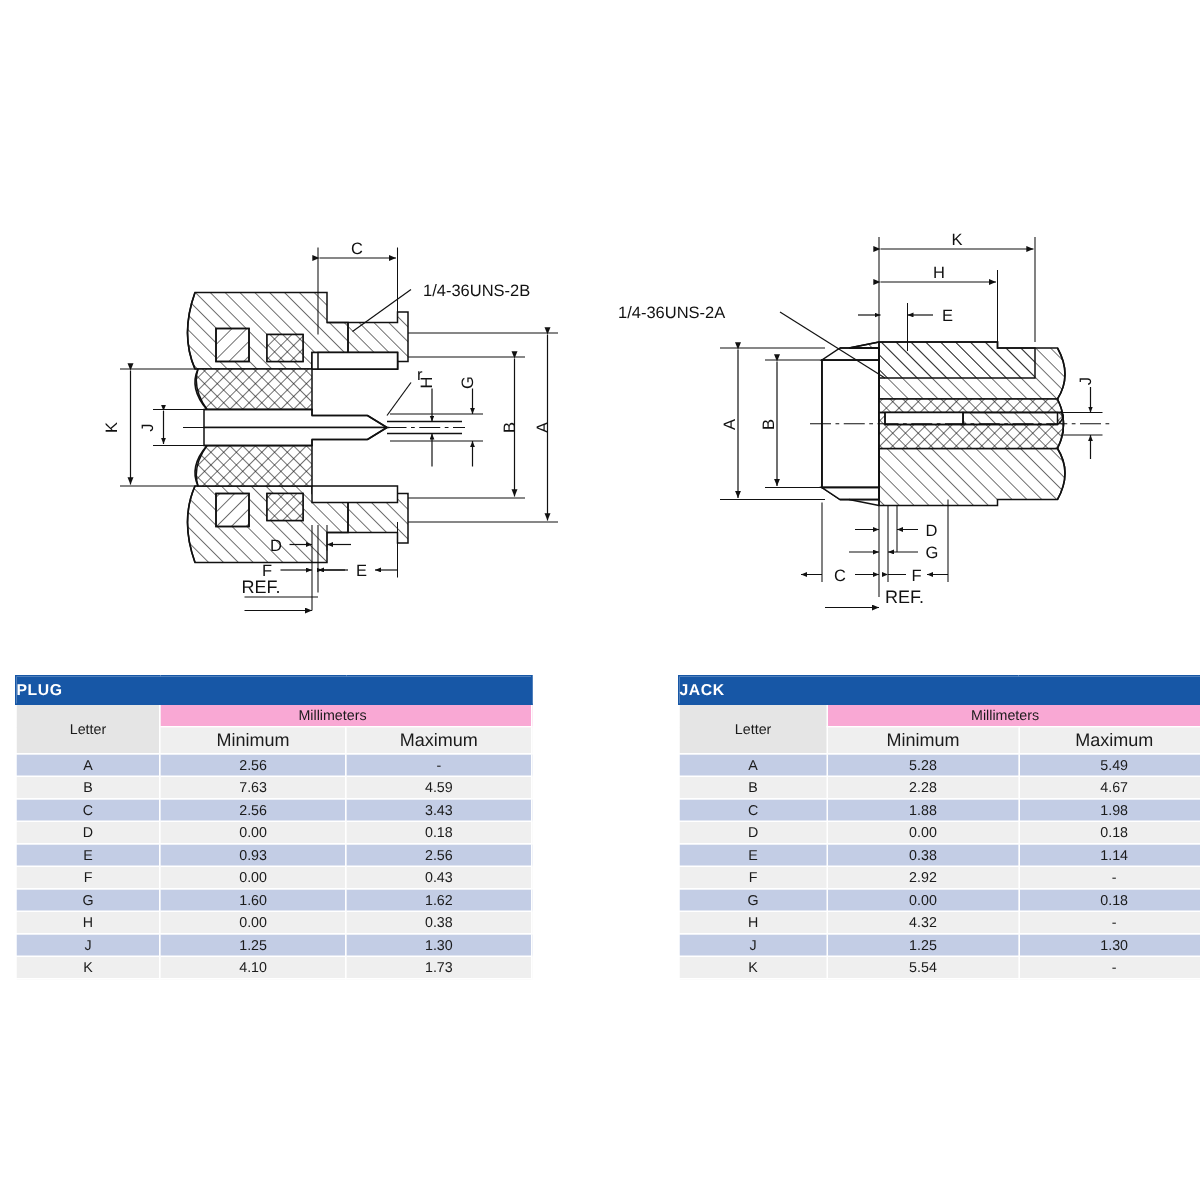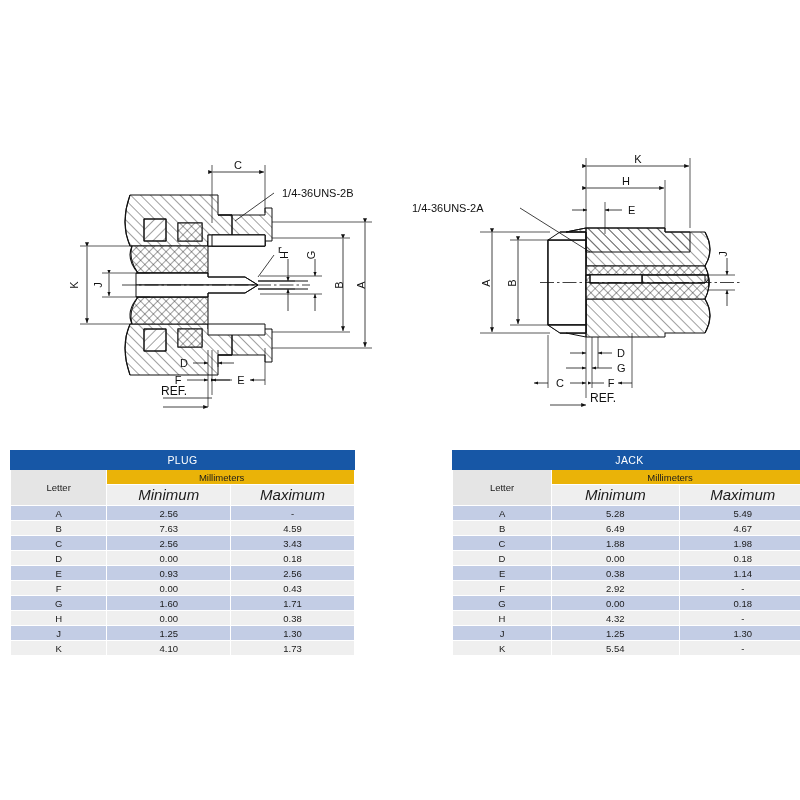--- a/index.html
+++ b/index.html
@@ -15,32 +15,32 @@
   #jack-drawing{left:400px;top:140px;width:395px;height:285px;}
   .dwg svg{display:block;width:100%;height:100%;}
 
   
   .dimtable{position:absolute;border-collapse:collapse;
             font-size:9.5px;color:#1b1b1b;}
   #plug-table{left:10px;top:450px;width:345px;}
   #jack-table{left:452px;top:450px;width:355px;}
 
   .dimtable .title-cell{
-      background:#1757a6;color:#ffffff;font-weight:normal;font-size:10.5px;
-      text-align:center;letter-spacing:.4px;padding:3px 0 3px 0;
+      background:#1757a6;color:#ffffff;font-weight:bold;font-size:10.5px;
+      letter-spacing:.4px;padding:3px 0 3px 0;
       border:1px solid #1757a6;}
   .dimtable .mm-cell{
-      background:#eab308;text-align:center;font-size:9.5px;
+      background:#f9a8d4;text-align:center;font-size:9.5px;
       padding:2px 18px 1px 0;border:1px solid #ffffff;color:#1b1b1b;}
   .dimtable .letter-cell{
       background:#e5e5e5;text-align:center;font-size:9.5px;
       border:1px solid #ffffff;color:#1b1b1b;vertical-align:middle;}
   .dimtable .sub-cell{
-      background:#efefef;text-align:center;font-size:15px;
-      padding:1px 0 2px 0;border:1px solid #ffffff;color:#1b1b1b;font-style:italic;}
+      background:#efefef;text-align:center;font-size:12px;
+      padding:1px 0 2px 0;border:1px solid #ffffff;color:#1b1b1b;}
   .dimtable td.d{
       text-align:center;font-size:9.5px;padding:1.5px 0;
       border:1px solid #ffffff;}
   .dimtable tr.odd td.d{background:#c3cde5;}
   .dimtable tr.even td.d{background:#efefef;}
   .colL{width:28%;}
   .colM{width:36%;}
   .colX{width:36%;}
 </style>
 </head>
@@ -369,21 +369,21 @@
         <td class="d">2.56</td>
       </tr>
       <tr class="even">
         <td class="d">F</td>
         <td class="d">0.00</td>
         <td class="d">0.43</td>
       </tr>
       <tr class="odd">
         <td class="d">G</td>
         <td class="d">1.60</td>
-        <td class="d">1.71</td>
+        <td class="d">1.62</td>
       </tr>
       <tr class="even">
         <td class="d">H</td>
         <td class="d">0.00</td>
         <td class="d">0.38</td>
       </tr>
       <tr class="odd">
         <td class="d">J</td>
         <td class="d">1.25</td>
         <td class="d">1.30</td>
@@ -414,21 +414,21 @@
         <td class="sub-cell">Minimum</td>
         <td class="sub-cell">Maximum</td>
       </tr>
       <tr class="odd">
         <td class="d">A</td>
         <td class="d">5.28</td>
         <td class="d">5.49</td>
       </tr>
       <tr class="even">
         <td class="d">B</td>
-        <td class="d">6.49</td>
+        <td class="d">2.28</td>
         <td class="d">4.67</td>
       </tr>
       <tr class="odd">
         <td class="d">C</td>
         <td class="d">1.88</td>
         <td class="d">1.98</td>
       </tr>
       <tr class="even">
         <td class="d">D</td>
         <td class="d">0.00</td>

